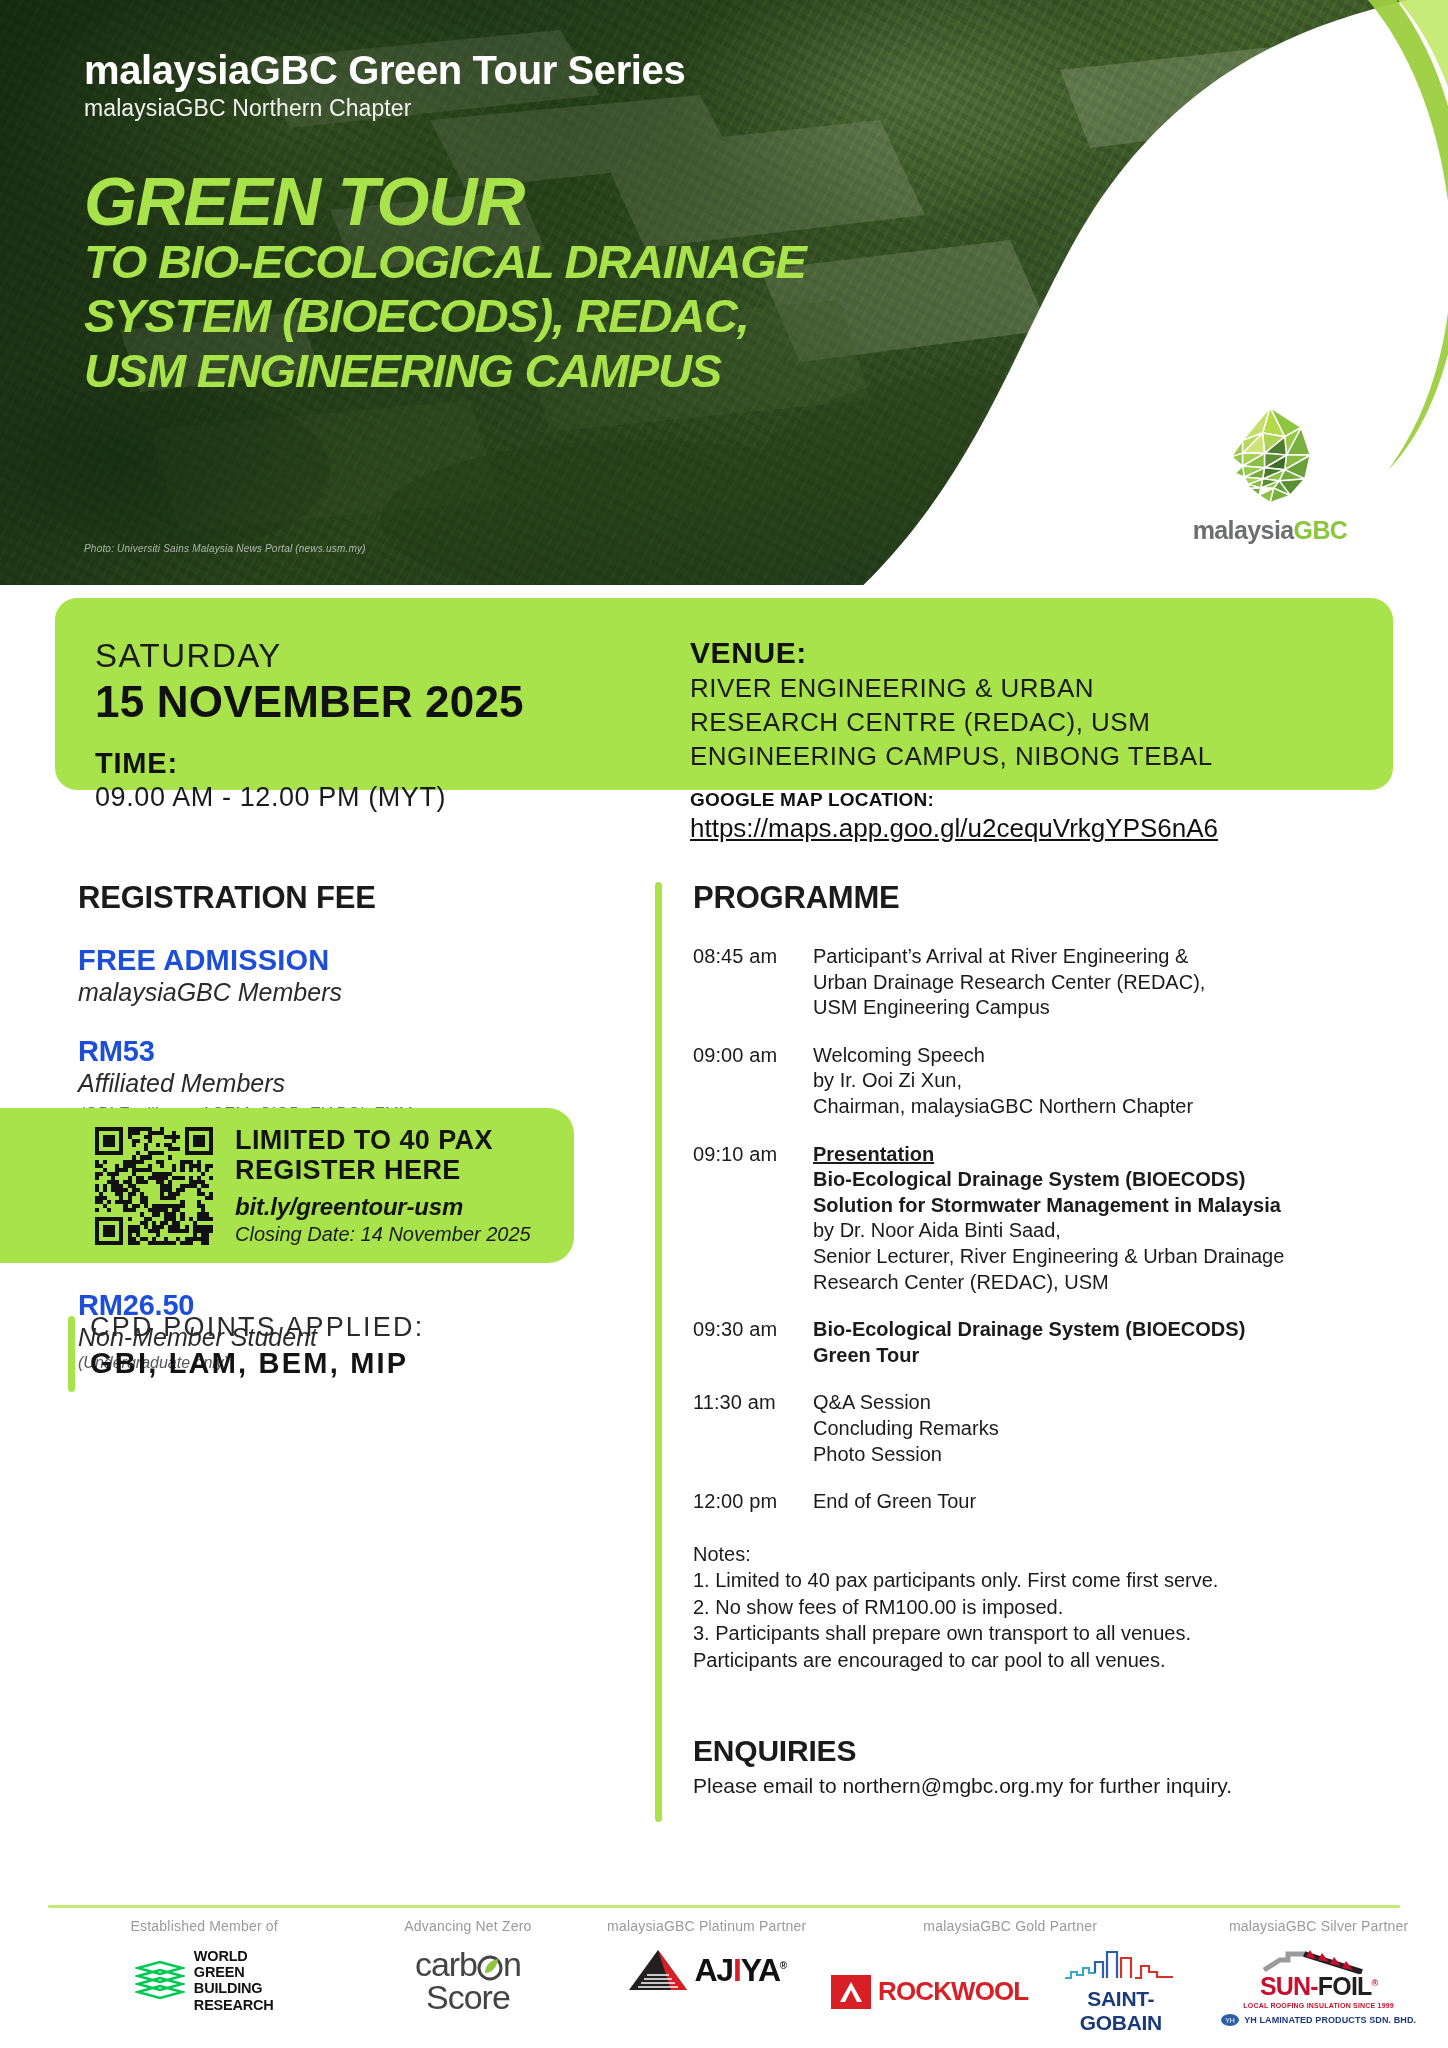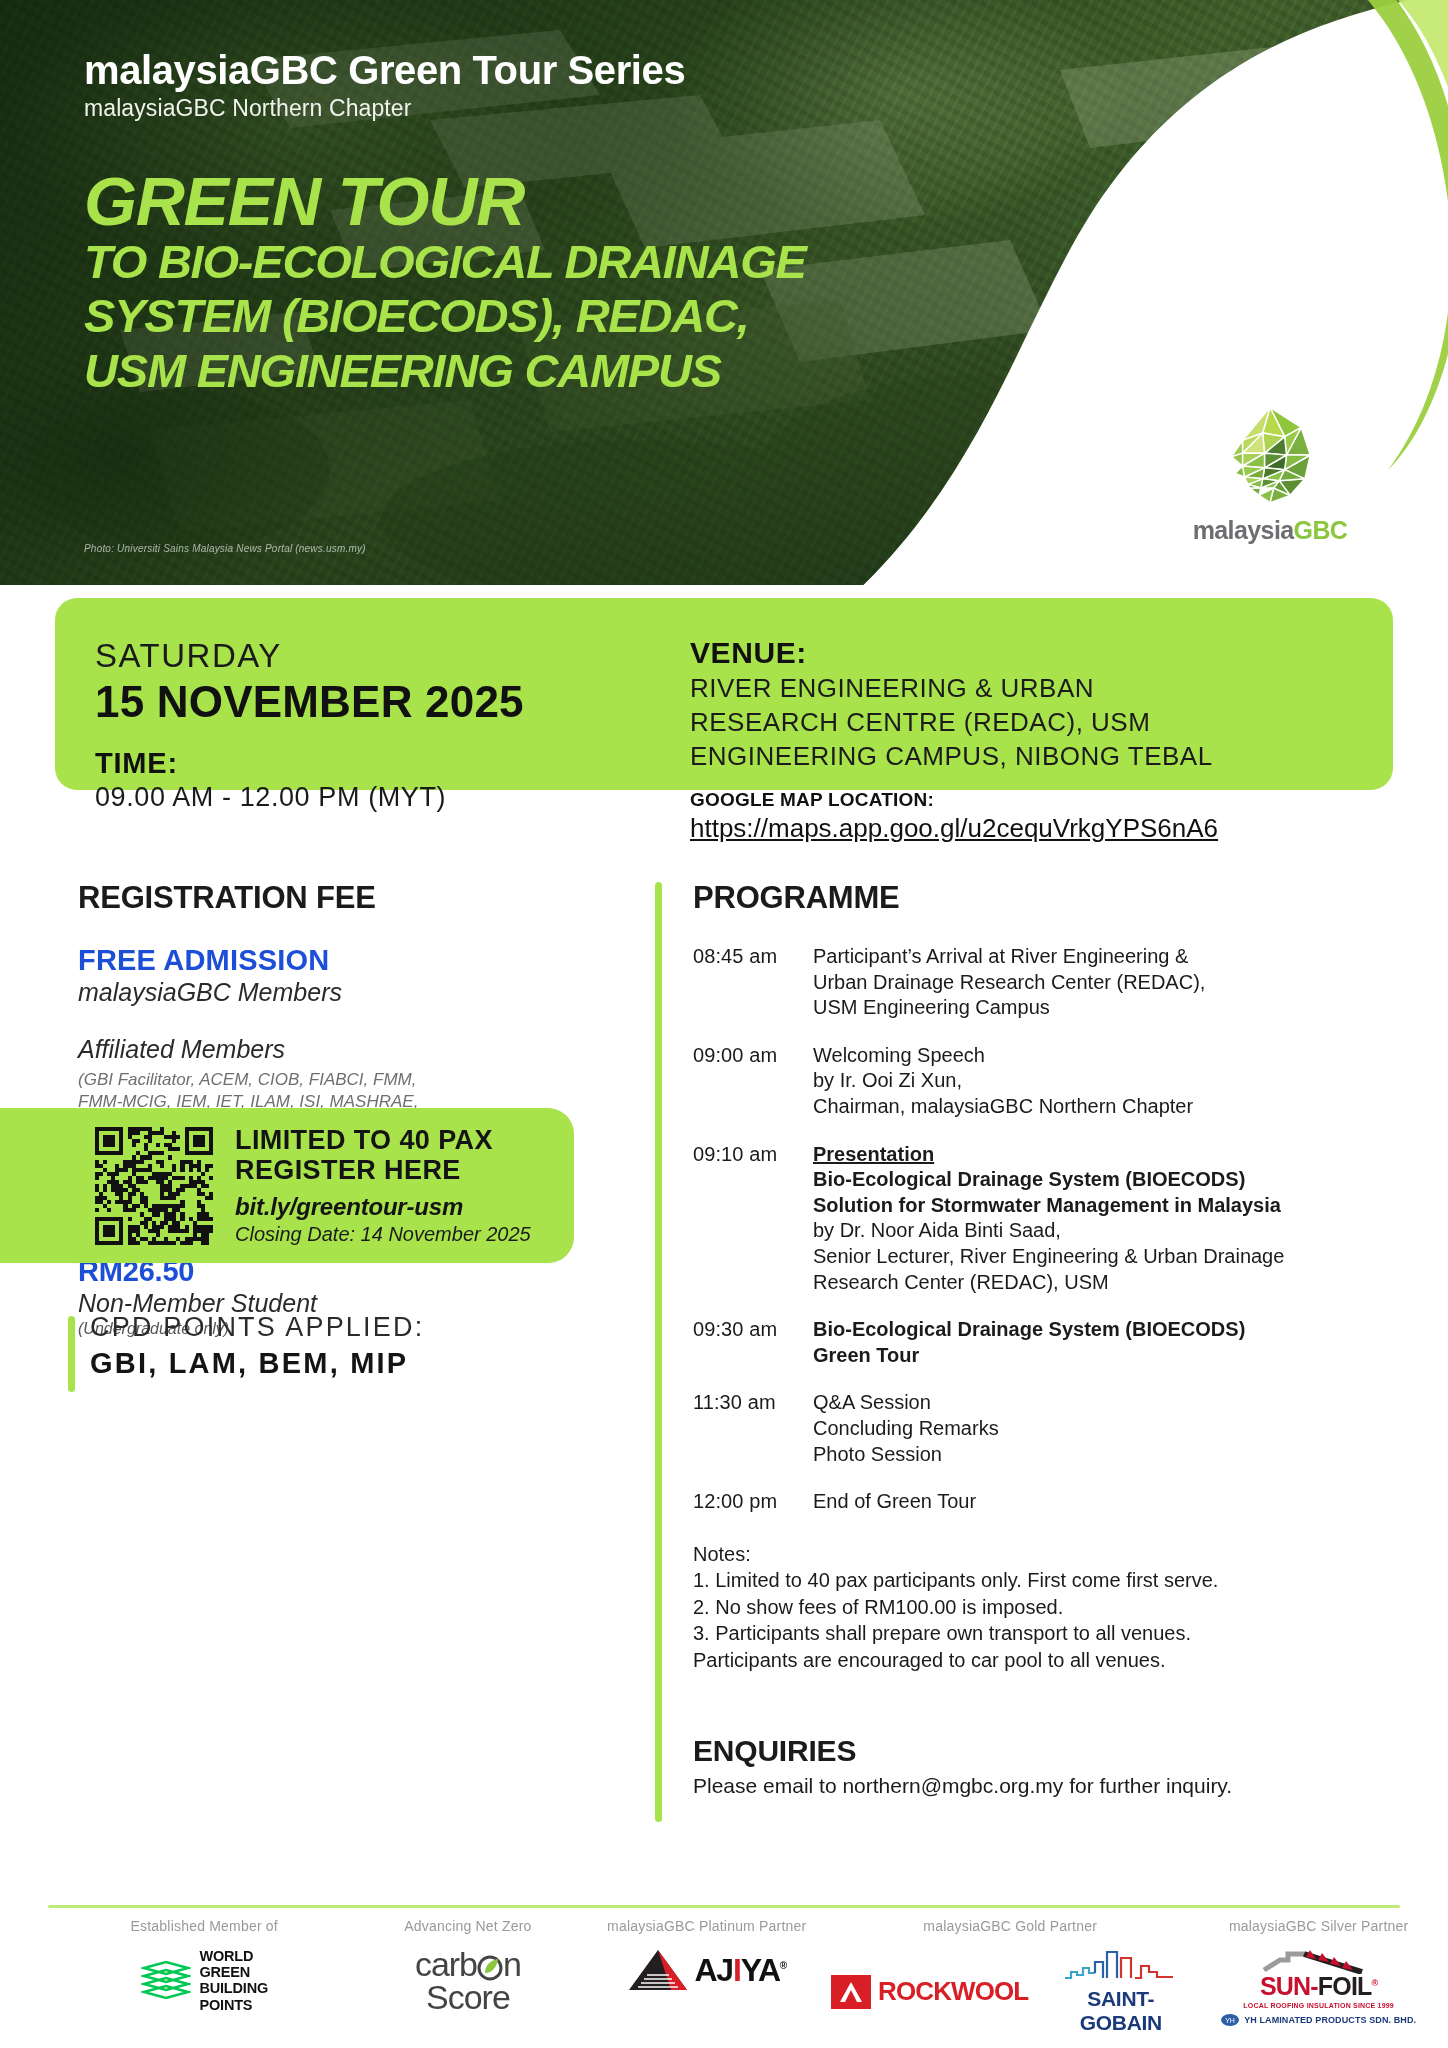--- a/index.html
+++ b/index.html
@@ -307,20 +307,21 @@
 <div class="cols">
 
   <div class="col-left">
     <div class="sec-h">REGISTRATION FEE</div>
     <div id="fee-list">
         <div class="fee-block">
           <div class="fee-amt wide">FREE ADMISSION</div>
           <div class="fee-desc">malaysiaGBC Members</div>
         </div>
         <div class="fee-block">
+          <div class="fee-amt">RM53</div>
           <div class="fee-desc">Affiliated Members</div>
           <div class="fee-note">
             <div>(GBI Facilitator, ACEM, CIOB, FIABCI, FMM,</div>
             <div>FMM-MCIG, IEM, IET, ILAM, ISI, MASHRAE,</div>
             <div>MBAM, MIID, MTC, PAM, PPK, RISM, SHAREDA)</div>
           </div>
         </div>
         <div class="fee-block">
           <div class="fee-amt">RM79.50</div>
           <div class="fee-desc">Non-Member / Public</div>
@@ -854,21 +855,21 @@
             <path d="M3,9 L25,3 L47,9 L25,15 Z"></path>
             <path d="M3,17 L25,11 L47,17 L25,23 Z"></path>
             <path d="M3,25 L25,19 L47,25 L25,31 Z"></path>
             <path d="M3,33 L25,27 L47,33 L25,39 Z"></path>
           </g>
         </svg>
         <div class="wgbc-text">
           <div>WORLD</div>
           <div>GREEN</div>
           <div>BUILDING</div>
-          <div>POINTS</div>
+          <div>RESEARCH</div>
         </div>
       </div>
     </div>
   </div>
 
   <div class="fcell" style="width:230px;">
     <div class="fcap">Advancing Net Zero</div>
     <div class="flogo">
       <div class="cscore">
         <div class="r1"><span>carb</span><svg width="26" height="26" viewBox="0 0 26 26" style="vertical-align:-5px">

